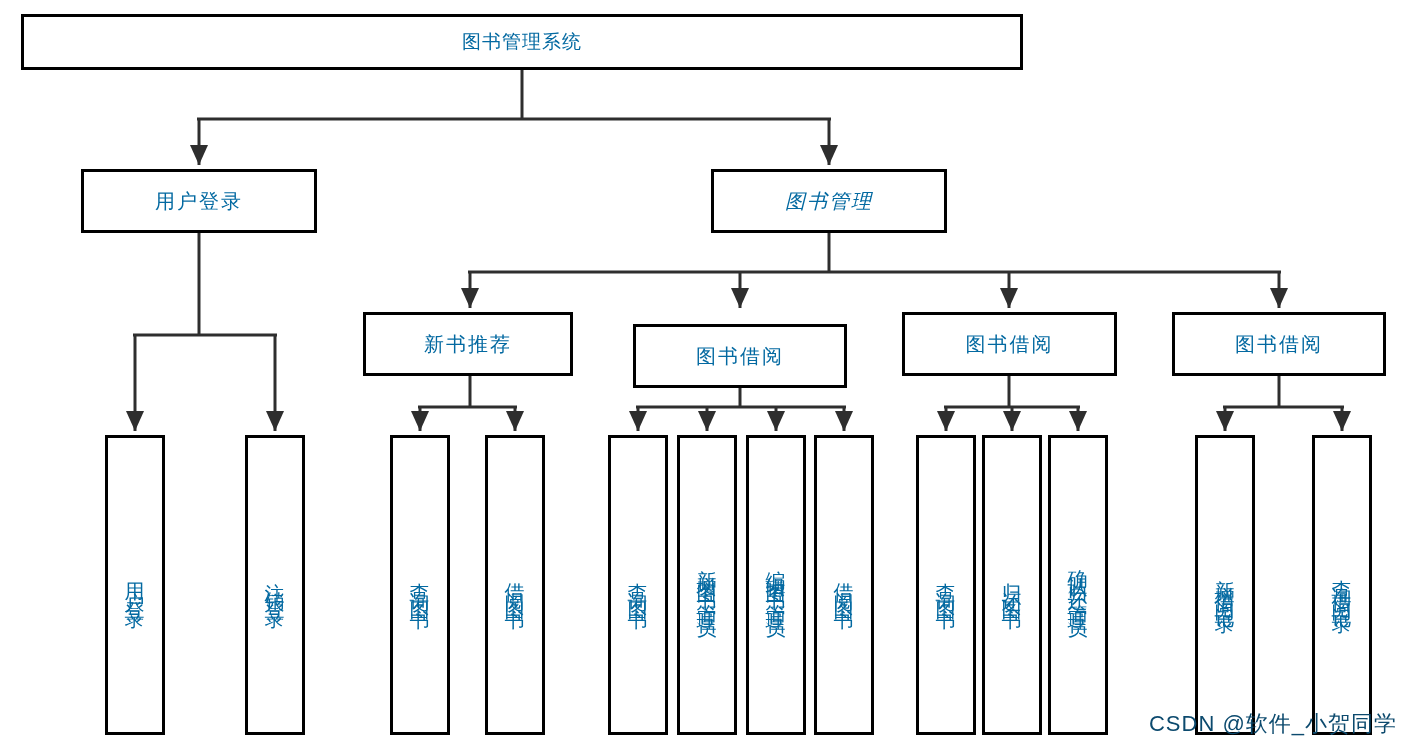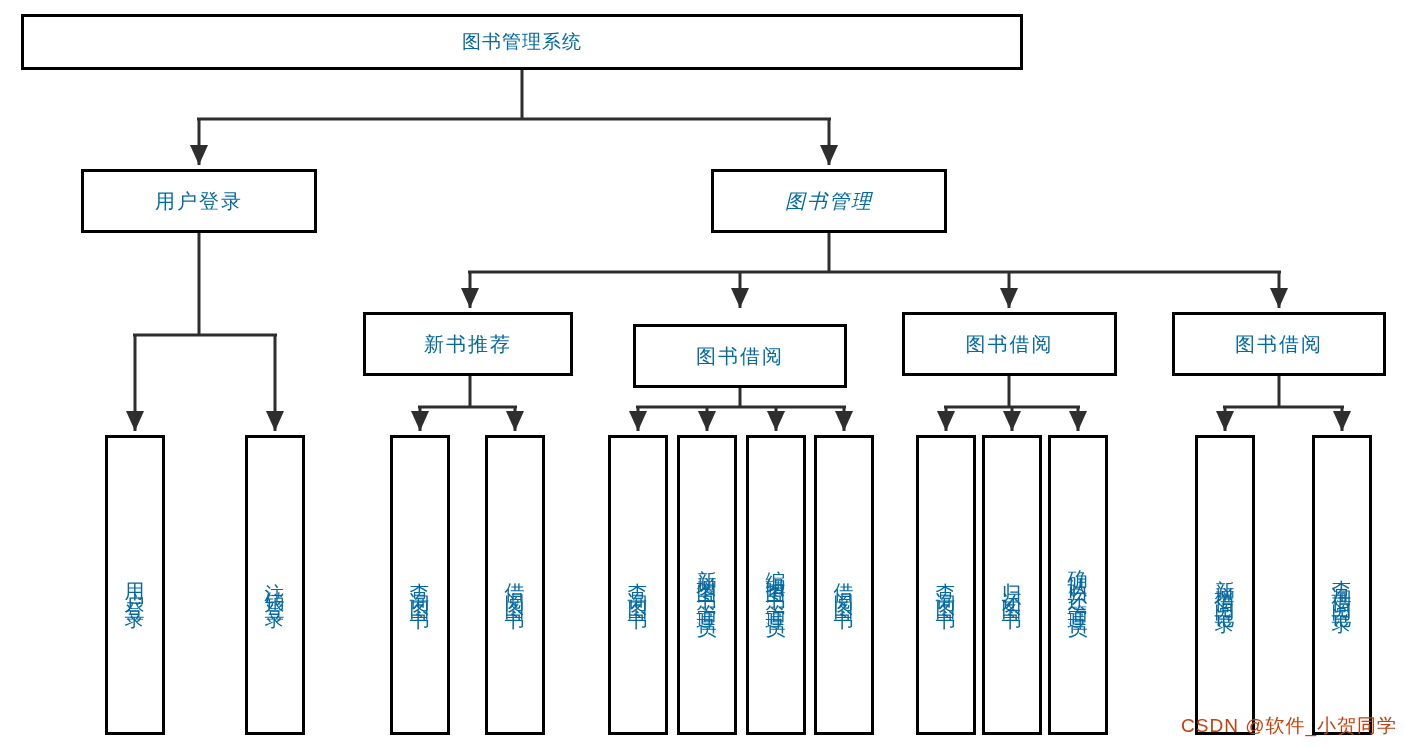--- a/index.html
+++ b/index.html
@@ -48,22 +48,22 @@
     letter-spacing: 9px;
     line-height: 1;
   }
   .v-box.tight {
     letter-spacing: 7px;
   }
   #watermark {
     position: absolute;
     right: 8px;
     bottom: 8px;
-    font-size: 19px;
-    color: #c2410c;
+    font-size: 22px;
+    color: #0c4a6e;
     letter-spacing: 1px;
     z-index: 3;
     white-space: nowrap;
   }
 </style>
 </head>
 <body>
 
 <div id="canvas">
 

